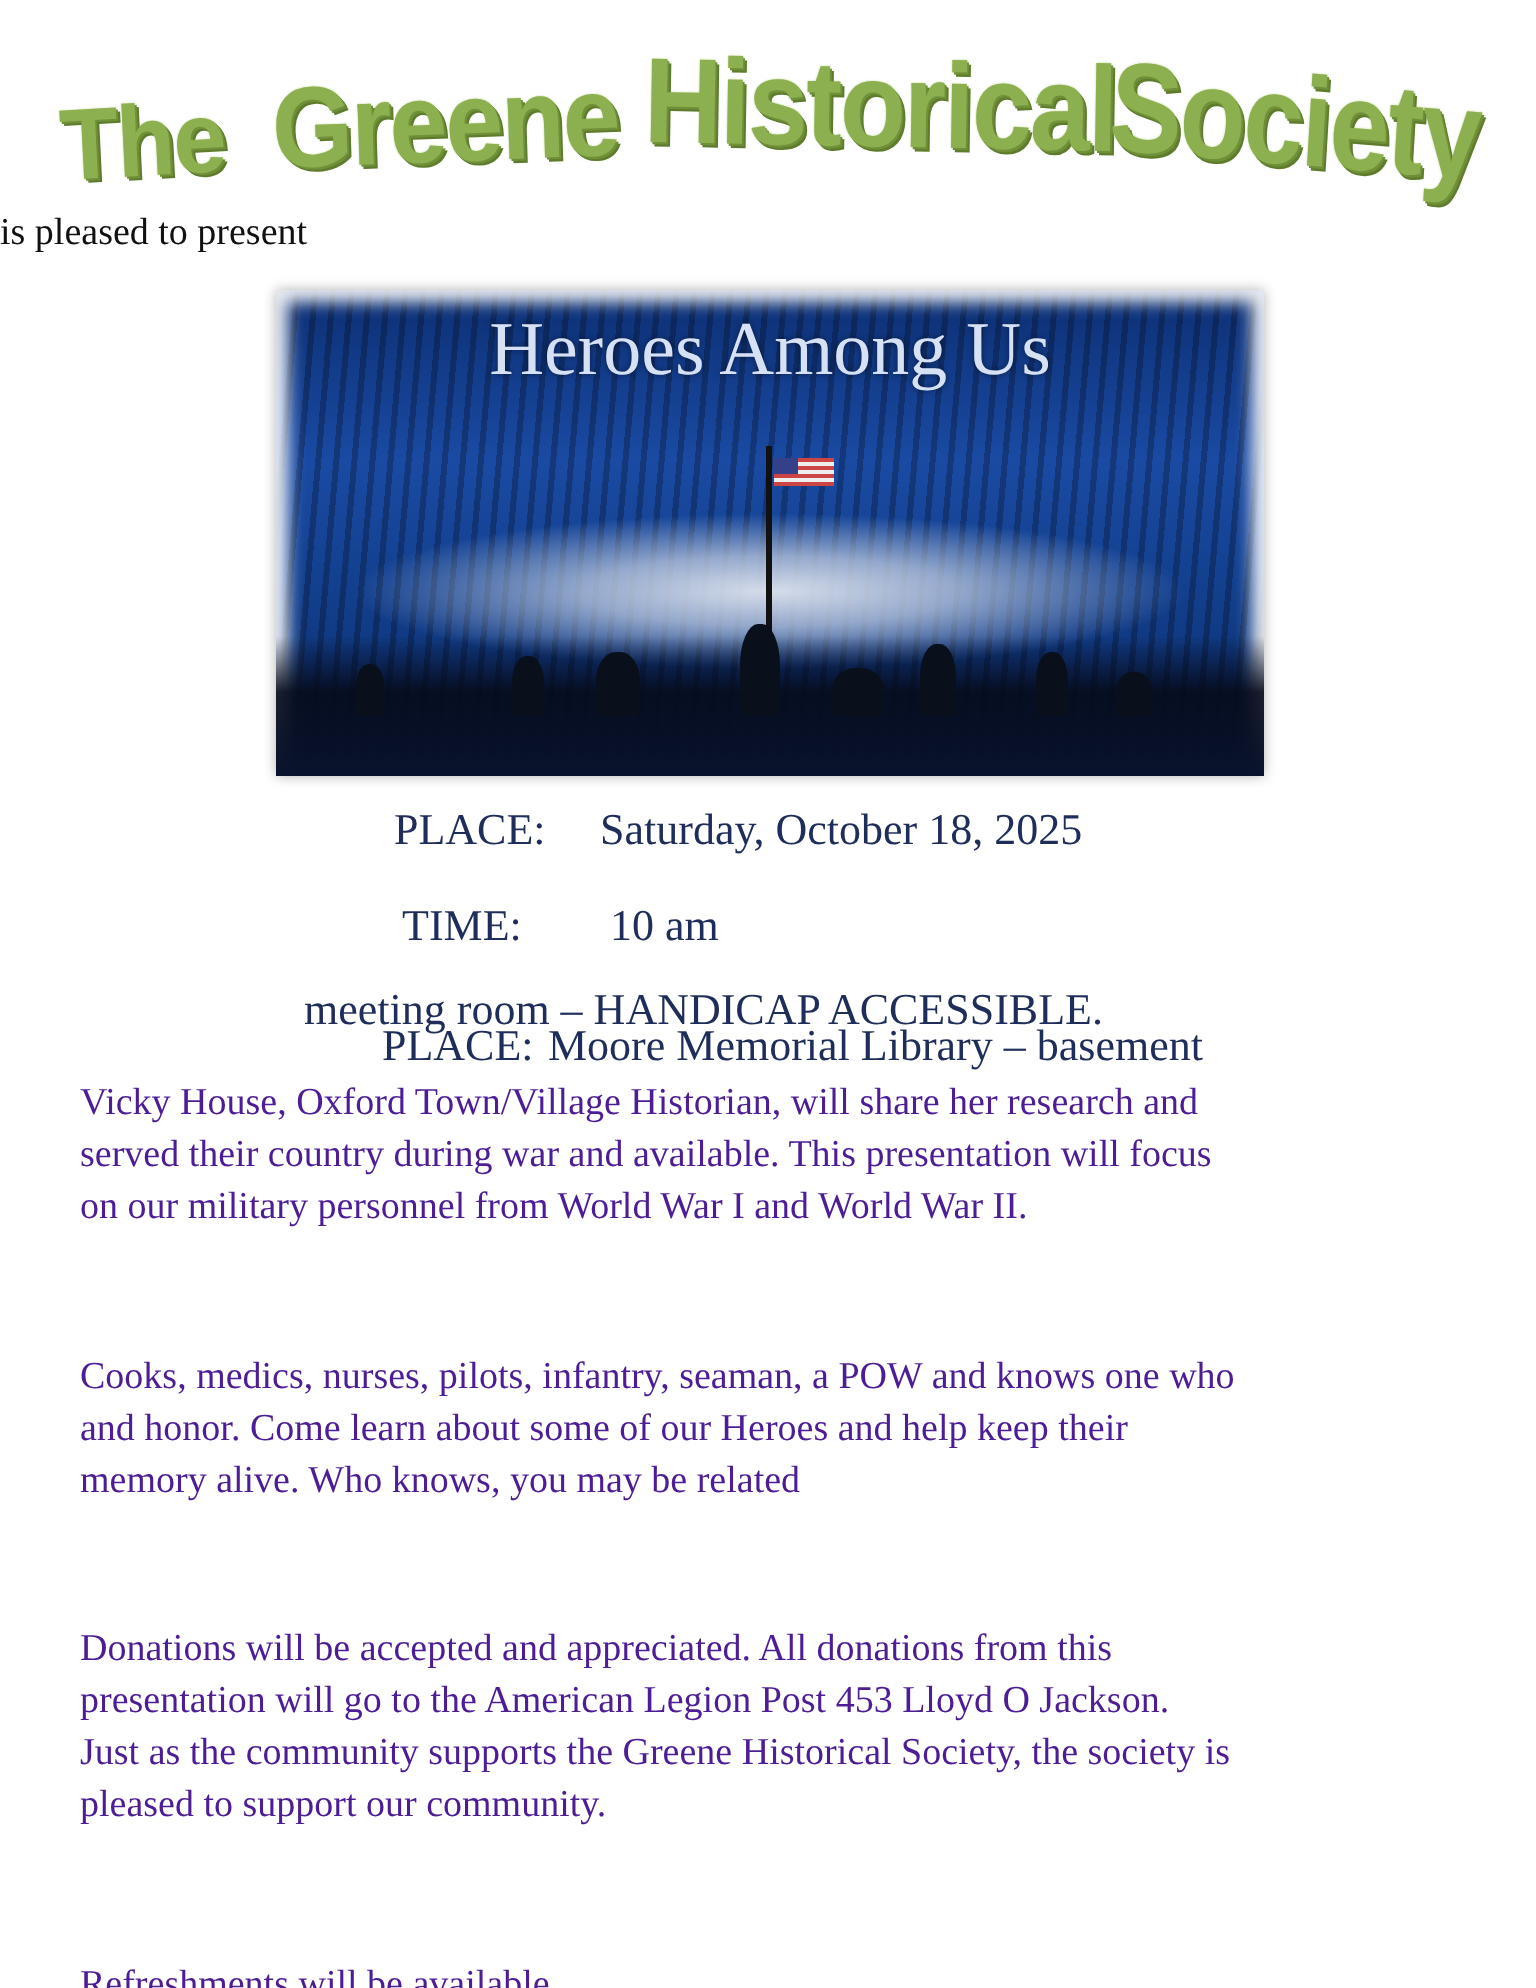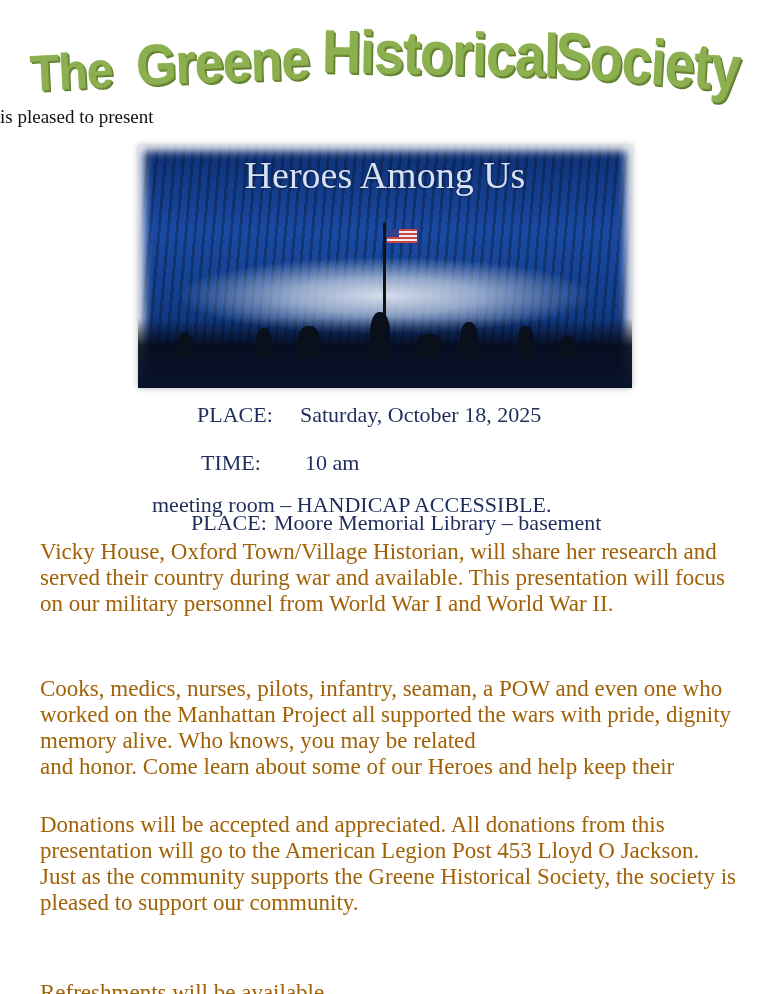--- a/index.html
+++ b/index.html
@@ -55,21 +55,21 @@
     .r1 { left: 197px; top: 2px; }
     .r2 { left: 201px; top: 32px; }
     .r3 { left: 191px; top: 62px; margin-top: 48px; }
     .r4 { left: 117px; top: 92px; margin-left: 35px; }
     .lbl { display: inline-block; }
     .r1 .lbl { width: 103px; }
     .r2 .lbl { width: 104px; margin-top: 18px; }
     .r3 .lbl { width: 83px; }
 
     .body-text {
-      position: absolute; left: 40px; width: 700px; font-size: 23px; line-height: 26px; color: #a16207;
+      position: absolute; left: 40px; width: 700px; font-size: 19px; line-height: 26px; color: #4c1d95;
     }
     .p1 { top: 539px; }
     .p2 { top: 676px; }
     .p3 { top: 812px; }
     .p4 { top: 980px; }
     .line { display: block; white-space: nowrap; }
   </style>
 </head>
 <body>
 
@@ -112,24 +112,23 @@
   </div>
 </div>
 
 <div class="body-text p1">
   <span class="line">Vicky House, Oxford Town/Village  Historian, will share her research and</span>
   <span class="line">served their country during war and available.  This presentation will focus</span>
   <span class="line">on our military personnel from World War I and World War II.</span>
 </div>
 
 <div class="body-text p2">
-  <span class="line">Cooks, medics, nurses, pilots, infantry, seaman, a POW and even one who</span>
-  <span class="line">worked on the Manhattan Project all supported the wars with pride, dignity</span>
+  <span class="line">Cooks, medics, nurses, pilots, infantry, seaman, a POW and knows one who</span>
+  <span class="line">and honor. Come learn about some of our Heroes and help keep their</span>
   <span class="line">memory alive.  Who knows, you may be related</span>
-  <span class="line">and honor. Come learn about some of our Heroes and help keep their</span>
 </div>
 
 <div class="body-text p3">
   <span class="line">Donations will be accepted and appreciated.  All donations from this</span>
   <span class="line">presentation will go to the  American Legion Post 453 Lloyd O Jackson.</span>
   <span class="line">Just as the community supports the Greene Historical Society, the society is</span>
   <span class="line">pleased to support our community.</span>
 </div>
 
 <div class="body-text p4">

